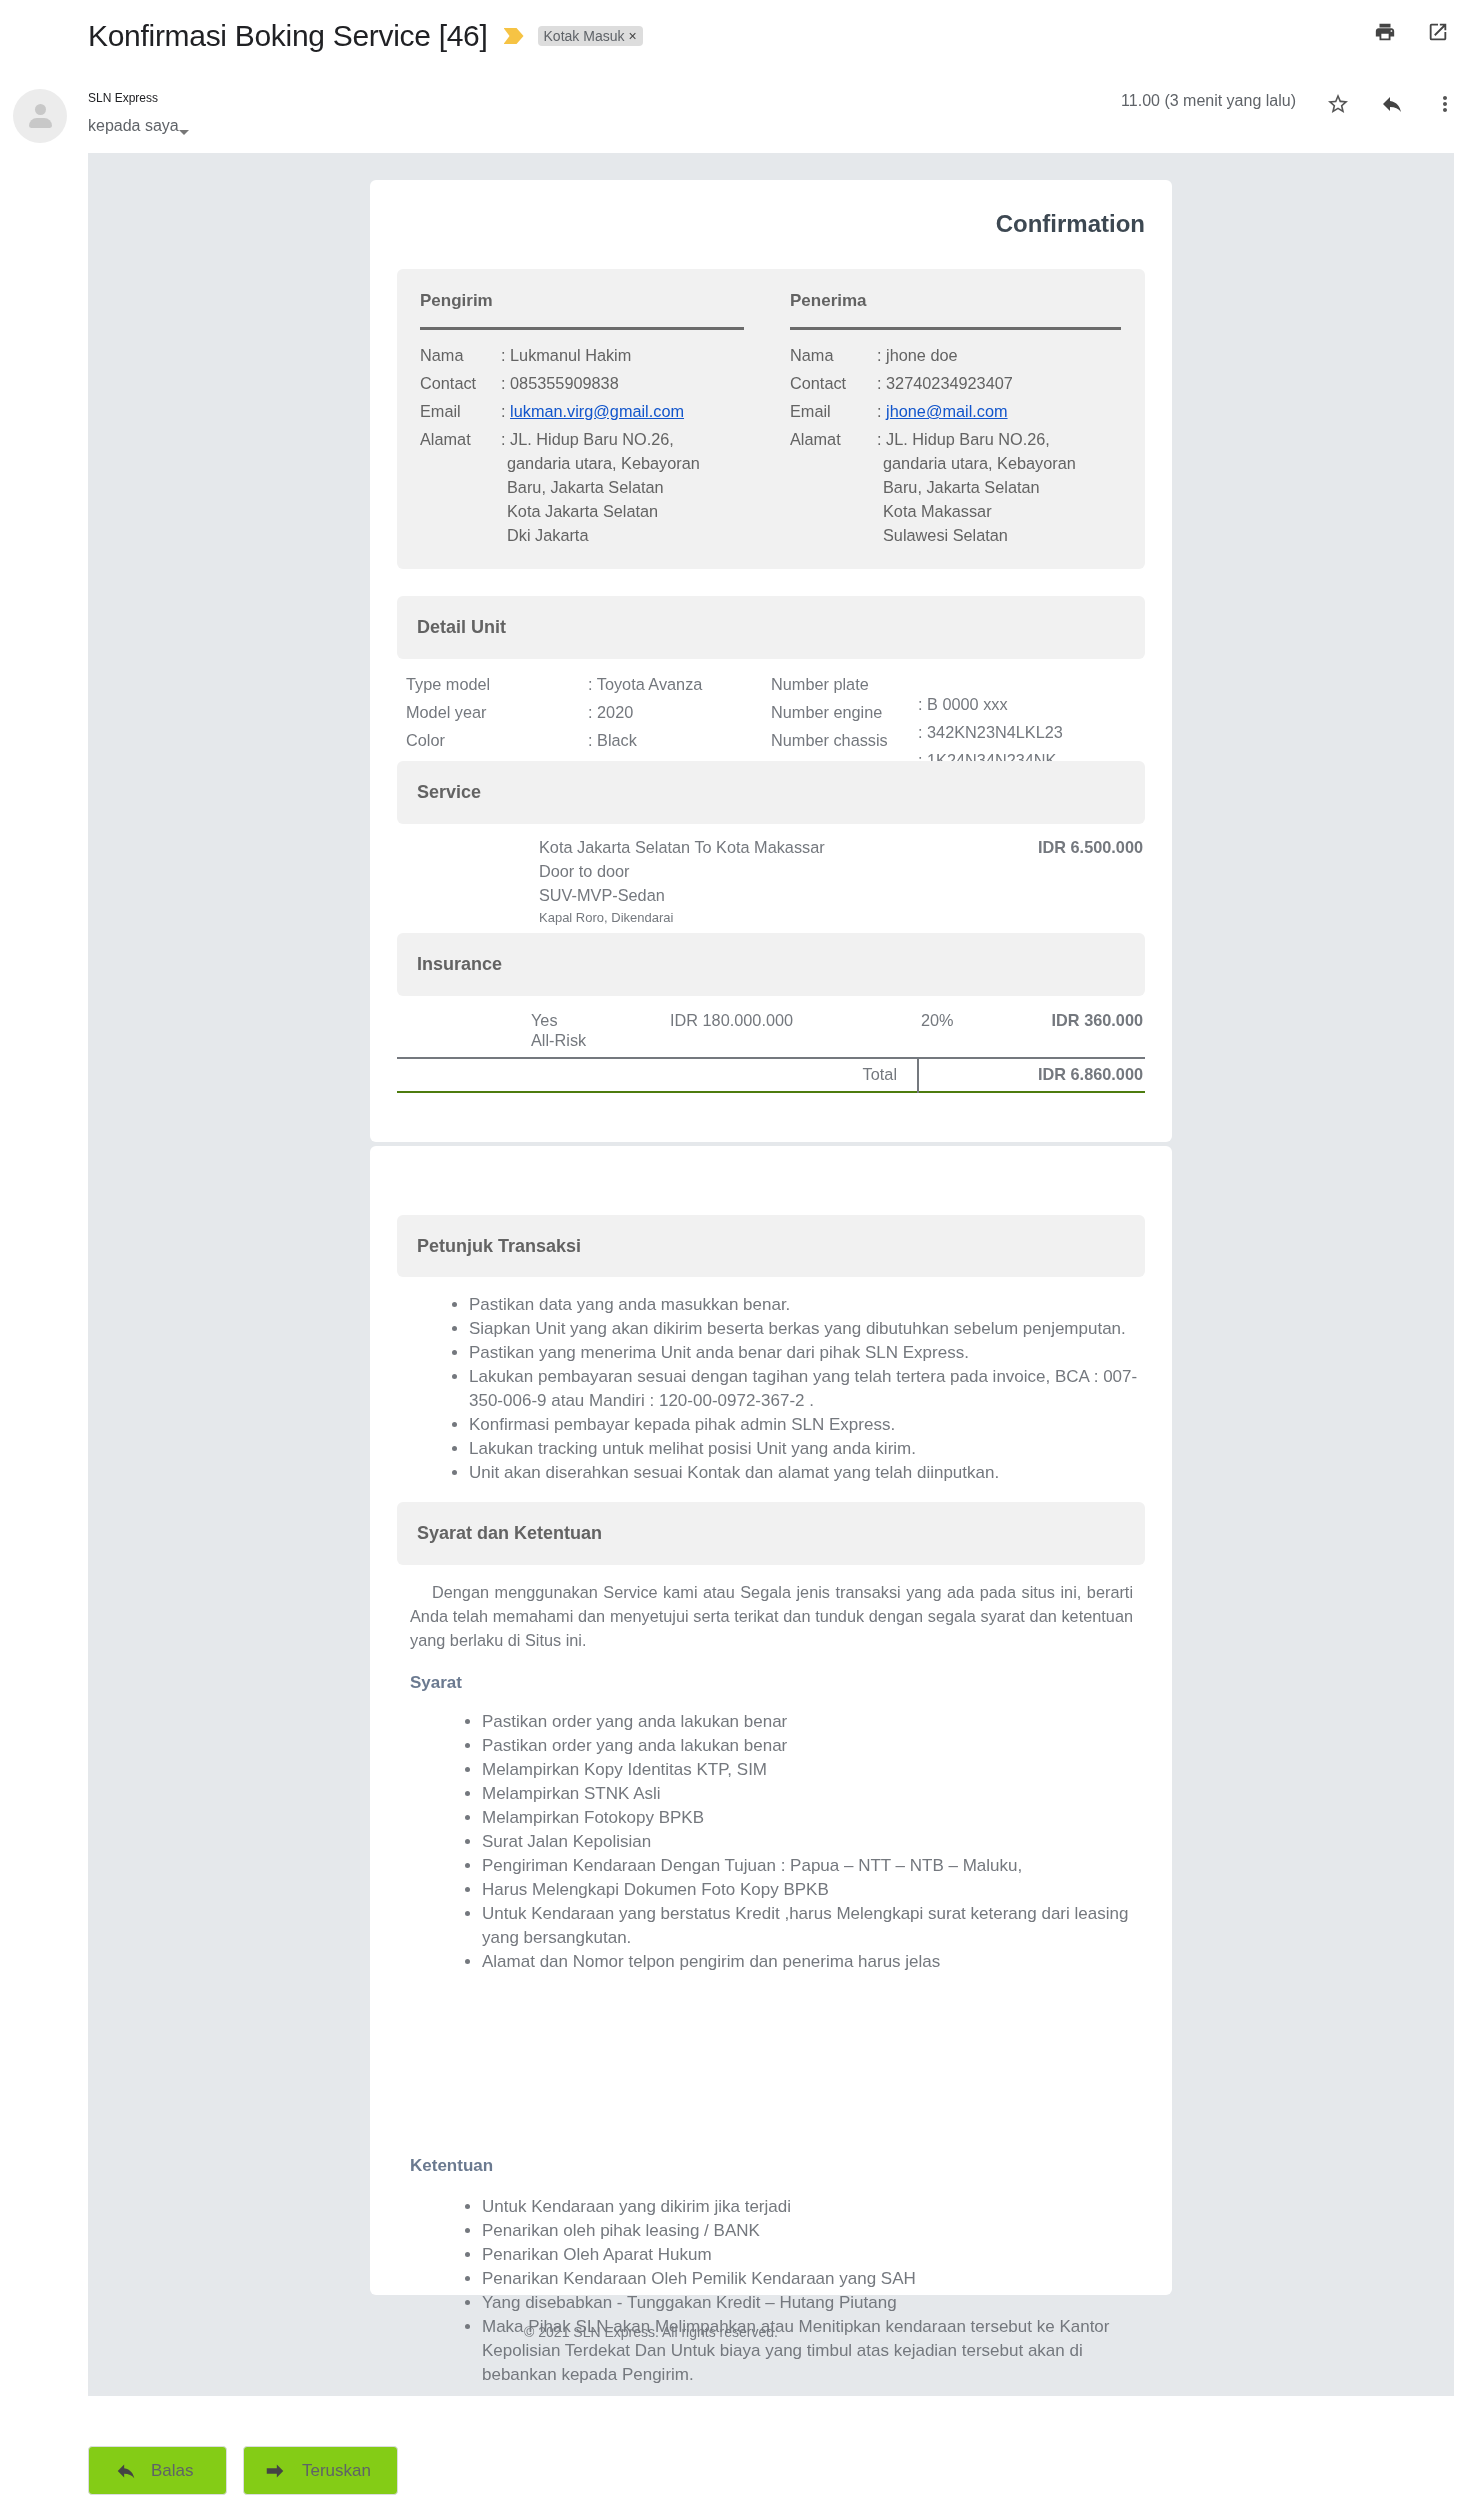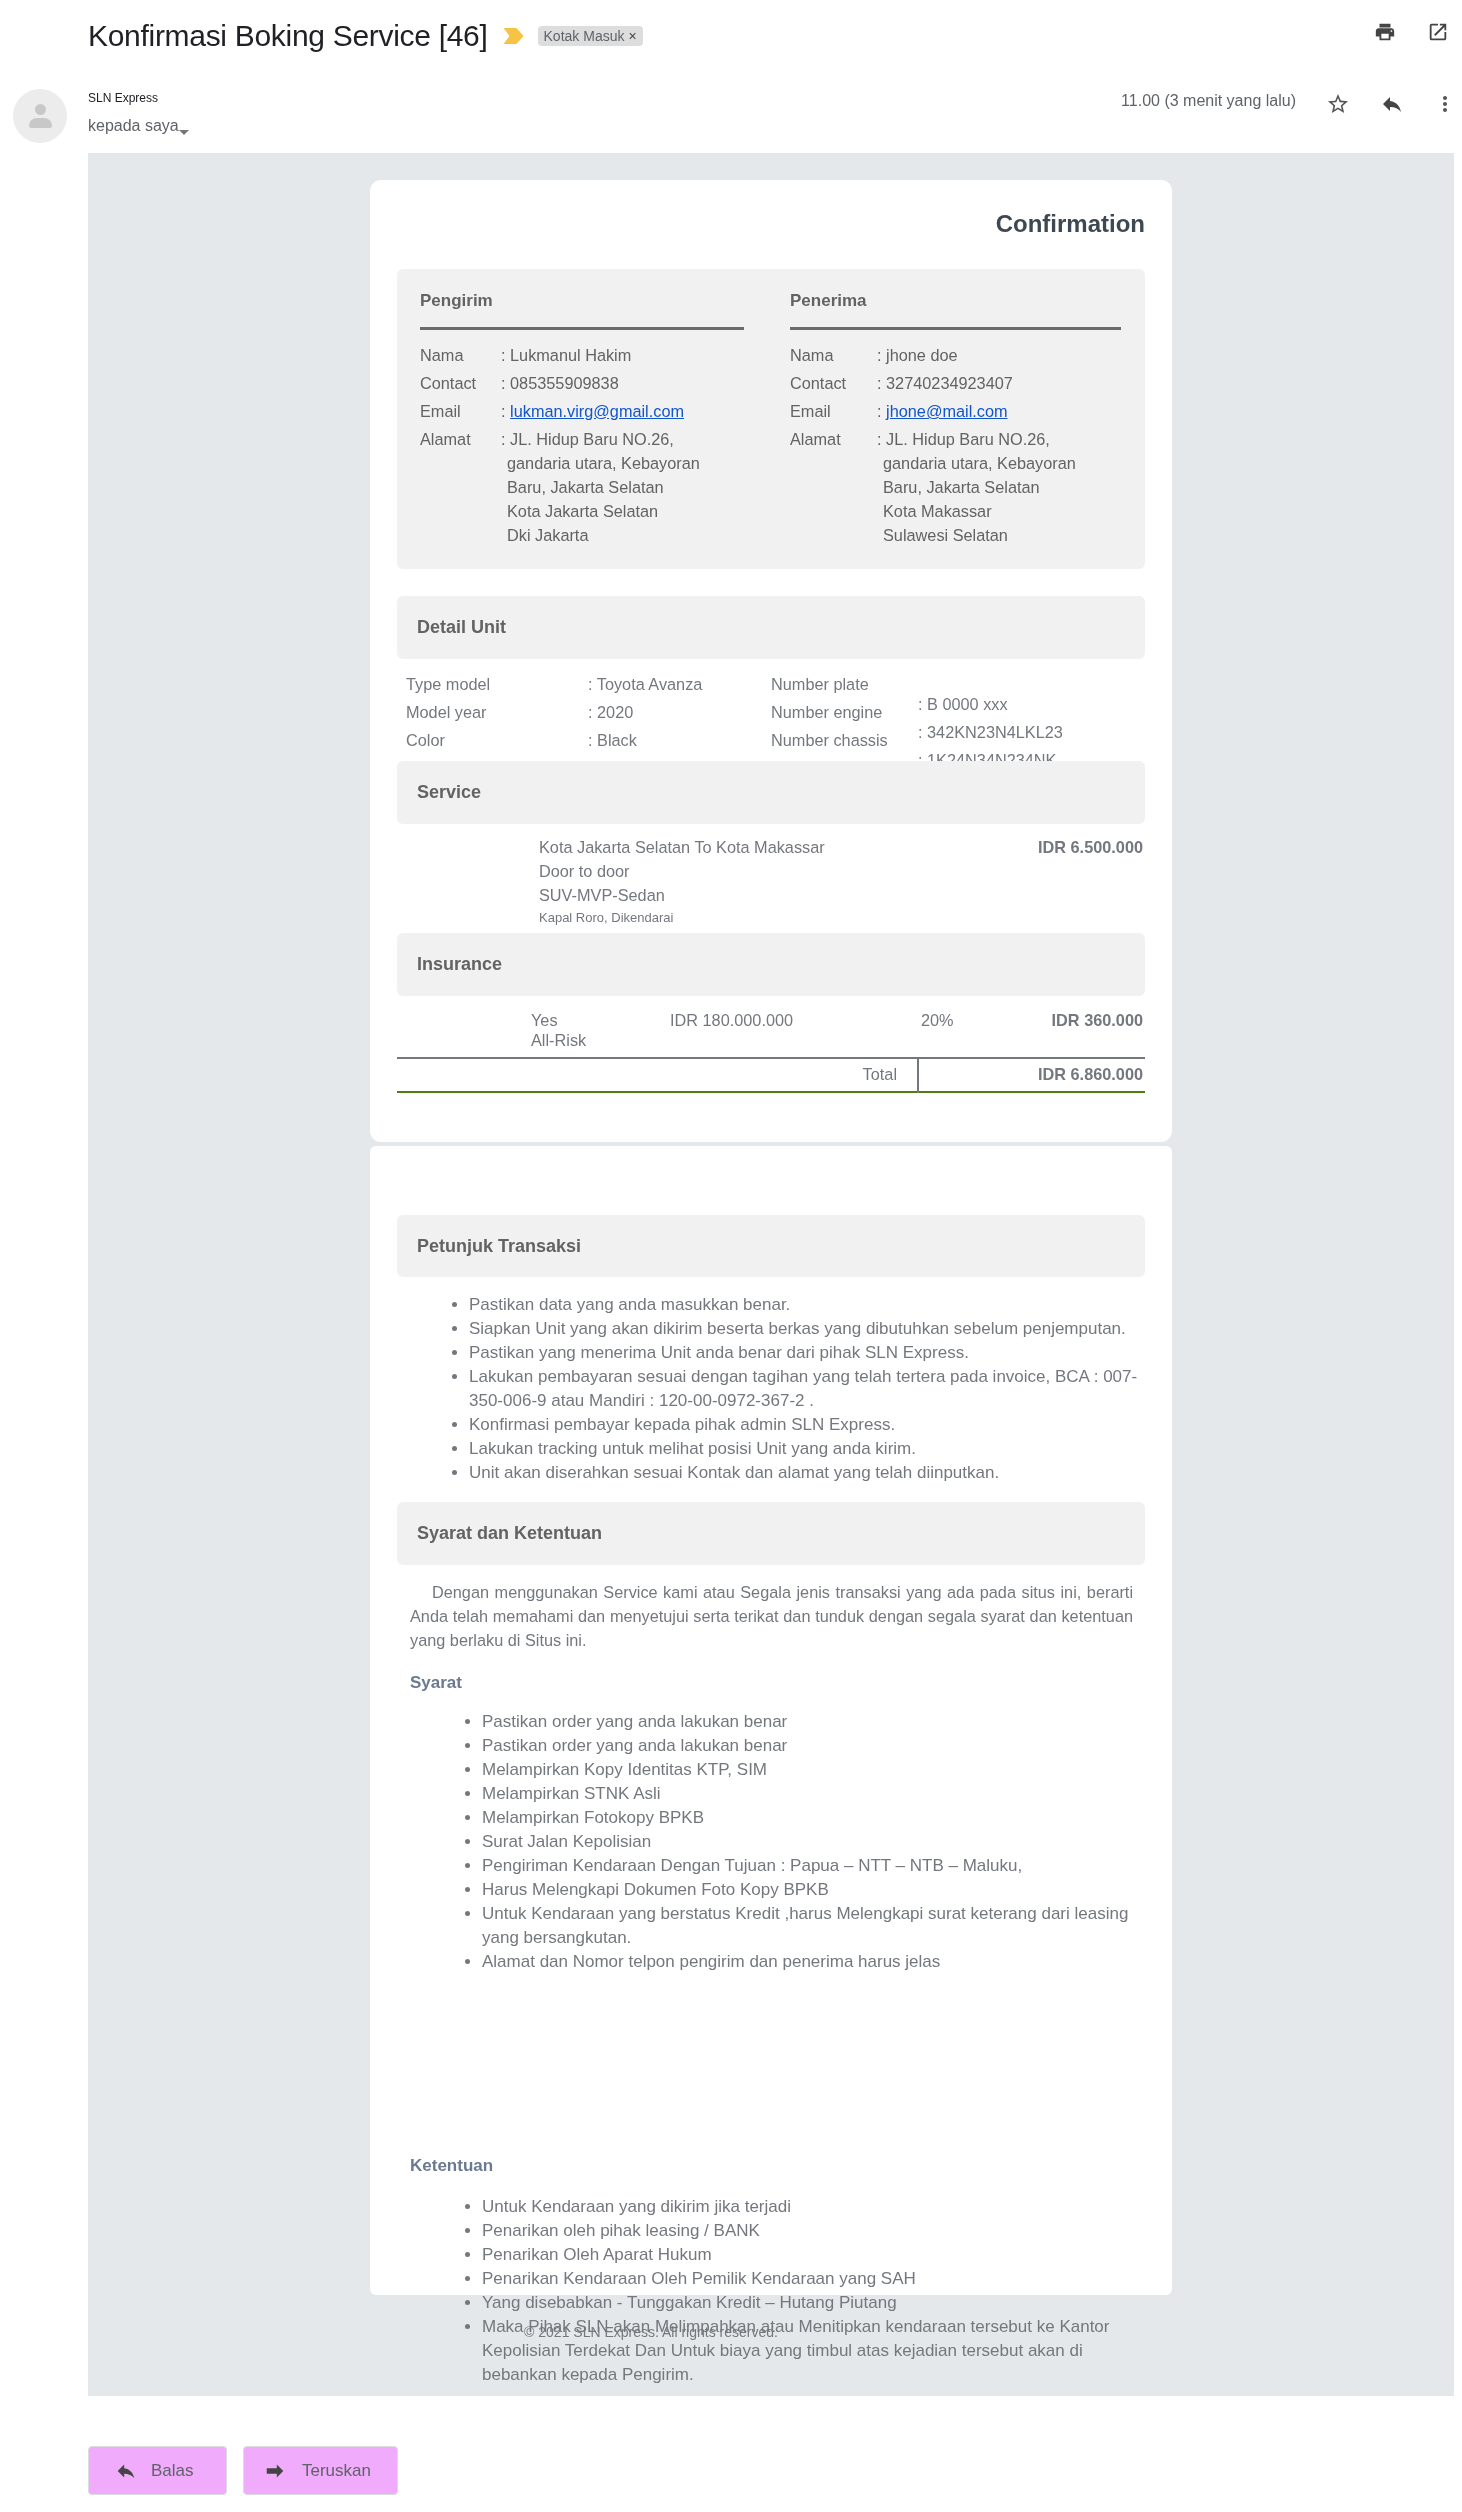--- a/index.html
+++ b/index.html
@@ -22,21 +22,21 @@
   .sender { position: absolute; left: 88px; top: 91px; font-size: 12px; font-weight: 400; color: #202124; }
   .to-line { position: absolute; left: 88px; top: 117px; font-size: 16px; color: #5f6368; display: flex; align-items: flex-end; cursor: pointer; }
   .caret { width: 0; height: 0; border-left: 5px solid transparent; border-right: 5px solid transparent; border-top: 5px solid #777; }
   .meta-right { position: absolute; top: 89px; right: 0; height: 30px; width: 396px; }
   .timestamp { position: absolute; right: 166px; top: 3px; font-size: 16px; color: #5f6368; white-space: nowrap; }
   .meta-right .ic { position: absolute; top: 0; width: 30px; height: 30px; display: flex; align-items: center; justify-content: center; cursor: pointer; }
 
   
   .email-bg { position: absolute; left: 88px; top: 153px; width: 1366px; height: 2243px; background: #e5e8eb; }
   .card { position: absolute; left: 282px; width: 802px; background: #ffffff; border-radius: 6px; }
-  .card1 { top: 27px; height: 962px; border-radius: 11px; }
+  .card1 { top: 27px; height: 962px; }
   .card2 { top: 993px; height: 1149px; }
   .conf-title { position: absolute; right: 27px; top: 30px; font-size: 24px; font-weight: 700; color: #3d4852; }
 
   .panel { position: absolute; left: 27px; width: 748px; background: #f1f1f1; border-radius: 6px; }
   .panel-head { font-size: 18px; font-weight: 700; color: #636363; }
 
   .party-panel { top: 89px; height: 300px; }
   .party { position: absolute; top: 22px; width: 324px; }
   .party.left { left: 23px; }
   .party.right { left: 393px; width: 331px; }
@@ -83,21 +83,21 @@
   .sub-head { position: absolute; left: 40px; font-size: 17px; font-weight: 700; color: #6b7a90; }
   .syarat-head { top: 527px; }
   .syarat-list { left: 112px; top: 564px; width: 653px; }
   .ketentuan-head { top: 1010px; }
   .ketentuan-list { left: 112px; top: 1049px; width: 653px; }
   ul.bullets li::marker { color: #74787e; }
 
   .footer { position: absolute; left: 0; top: 2171px; width: 1126px; text-align: center; font-size: 14px; color: #74787e; }
 
   
-  .action-btn { position: absolute; top: 2446px; height: 49px; border: 1px solid #dadce0; border-radius: 4px; background: #f0abfc; display: flex; align-items: center; font-size: 17px; color: #5f6368; cursor: pointer; }
+  .action-btn { position: absolute; top: 2446px; height: 49px; border: 1px solid #dadce0; border-radius: 4px; background: #84cc16; display: flex; align-items: center; font-size: 17px; color: #5f6368; cursor: pointer; }
   .reply-btn { left: 88px; width: 139px; padding-left: 26px; gap: 14px; }
   .forward-btn { left: 243px; width: 155px; padding-left: 20px; gap: 16px; }
 </style>
 </head>
 <body>
 
 <div class="subject-row">
   <h1 class="subject">Konfirmasi Boking Service [46]</h1>
   <span class="importance"></span>
   <span class="label-chip">

